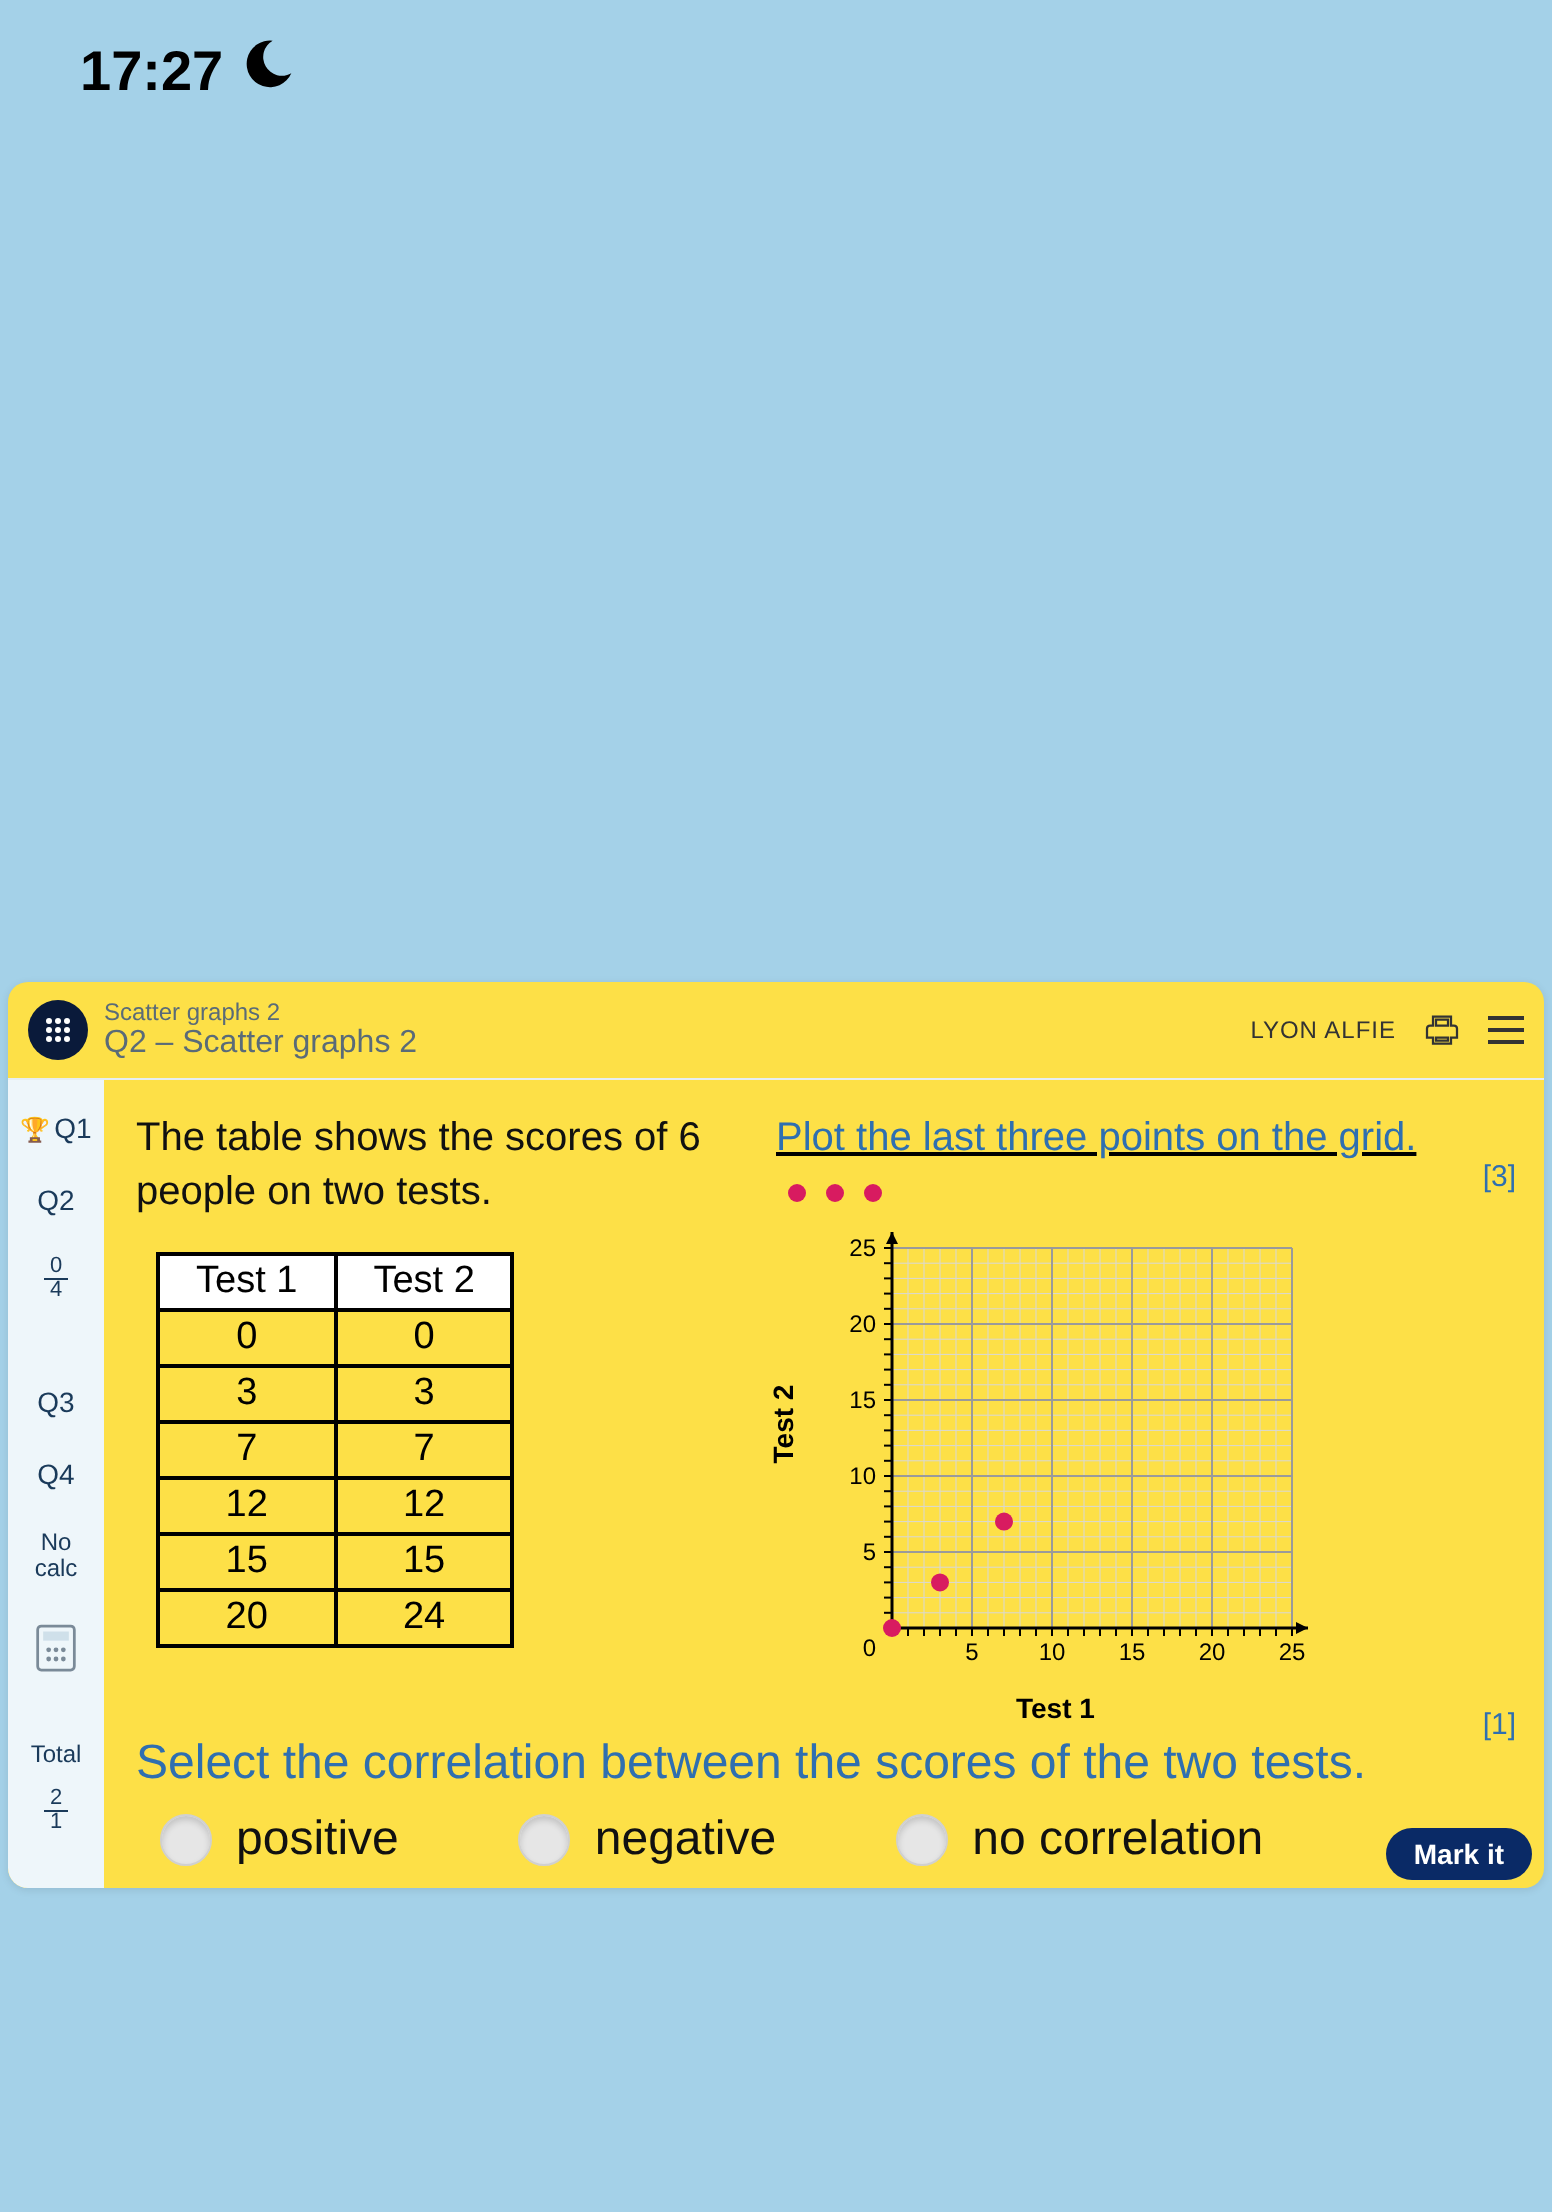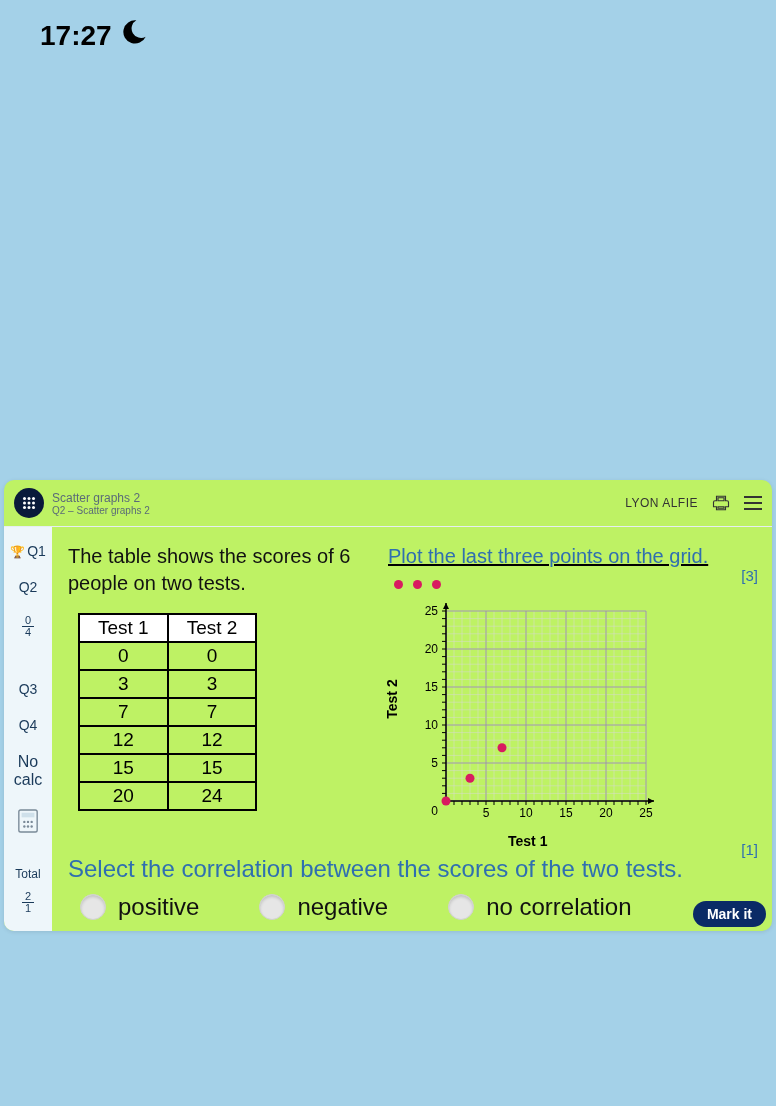--- a/index.html
+++ b/index.html
@@ -14,45 +14,45 @@
   .signal-bars { display:flex; align-items:flex-end; gap:2px; }
   .signal-bars span { width:5px; background:#000; border-radius:1px; }
   .signal-bars span.dim { background:#6a8a9a; }
   .wifi-icon svg { width:26px; height:26px; }
   .battery { position:relative; width:46px; height:24px; border:2px solid #000; border-radius:6px; display:flex; align-items:center; }
   .battery::after { content:""; position:absolute; right:-5px; top:7px; width:3px; height:10px; background:#000; border-radius:1px;}
   .battery .fill { height:100%; background:#555; border-radius:4px 0 0 4px; }
   .battery .pct { position:absolute; width:100%; text-align:center; font-size:13px; font-weight:700; color:#fff; }
 
   
-  .card { position:absolute; top:480px; left:4px; width:768px; background:#bef264; border-radius:10px 10px 10px 10px; box-shadow:0 1px 4px rgba(0,0,0,0.1); overflow:hidden; }
+  .card { position:absolute; top:491px; left:4px; width:768px; background:#fde047; border-radius:10px 10px 10px 10px; box-shadow:0 1px 4px rgba(0,0,0,0.1); overflow:hidden; }
 
   
   .card-header { display:flex; align-items:center; padding:8px 10px; border-bottom:1px solid #e6eef2; }
   .app-icon { width:30px; height:30px; border-radius:50%; background:#0a1a3a; display:flex; align-items:center; justify-content:center; margin-right:8px;}
   .app-icon svg { width:18px; height:18px; }
   .header-titles { flex:0 0 auto; }
   .header-titles .t1 { font-size:12px; color:#5a6b78; }
-  .header-titles .t2 { font-size:10px; color:#5a6b78; }
+  .header-titles .t2 { font-size:16px; color:#5a6b78; }
   .header-spacer { flex:1; }
   .user-name { font-size:12px; color:#333; letter-spacing:0.5px; margin-right:14px; }
   .header-icon { width:18px; height:18px; color:#333; margin-right:14px; display:flex; align-items:center; justify-content:center;}
   .menu-icon { display:flex; flex-direction:column; gap:4px; cursor:pointer;}
   .menu-icon span { display:block; width:18px; height:2px; background:#333; }
 
   .body { display:flex; }
 
   
   .sidebar { width:48px; flex:0 0 48px; background:#eef6fa; display:flex; flex-direction:column; align-items:center; padding:6px 0; }
   .side-item { width:100%; text-align:center; font-size:14px; padding:10px 0; color:#1a3a5a; cursor:pointer; position:relative;}
   .side-item .trophy { font-size:12px; margin-right:2px;}
   .side-item.small .frac { display:inline-block; font-size:11px; line-height:1; }
   .side-item.small .frac .num { display:block; border-bottom:1px solid #1a3a5a; padding:0 3px;}
   .side-item.small .frac .den { display:block; padding:0 3px;}
-  .side-item.nocalc { font-size:16px; line-height:1.1; }
+  .side-item.nocalc { font-size:12px; line-height:1.1; }
   .side-item.calc-icon svg { width:22px; height:26px; }
   .side-gap { height:22px; }
   .side-total-label { font-size:12px; color:#1a3a5a; padding-top:20px;}
 
   
   .content { flex:1; padding:16px 14px 10px 16px; position:relative; }
   .row1 { display:flex; gap:20px; align-items:flex-start; }
   .col-left { flex:0 0 300px; }
   .col-right { flex:1;text-decoration:underline; }
   .intro { font-size:20px; color:#111; line-height:1.35; margin-bottom:16px; }

